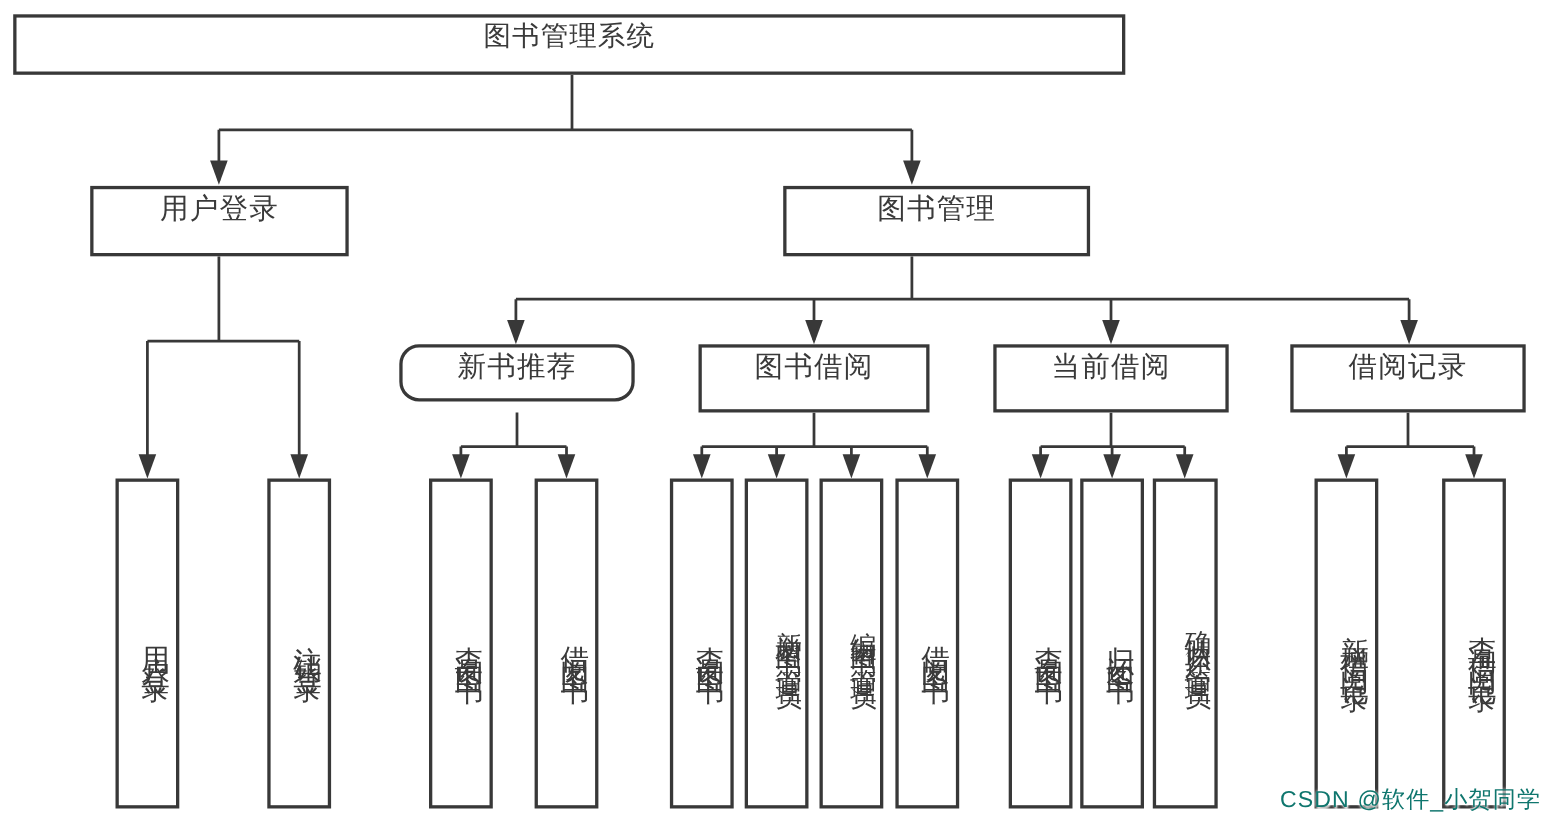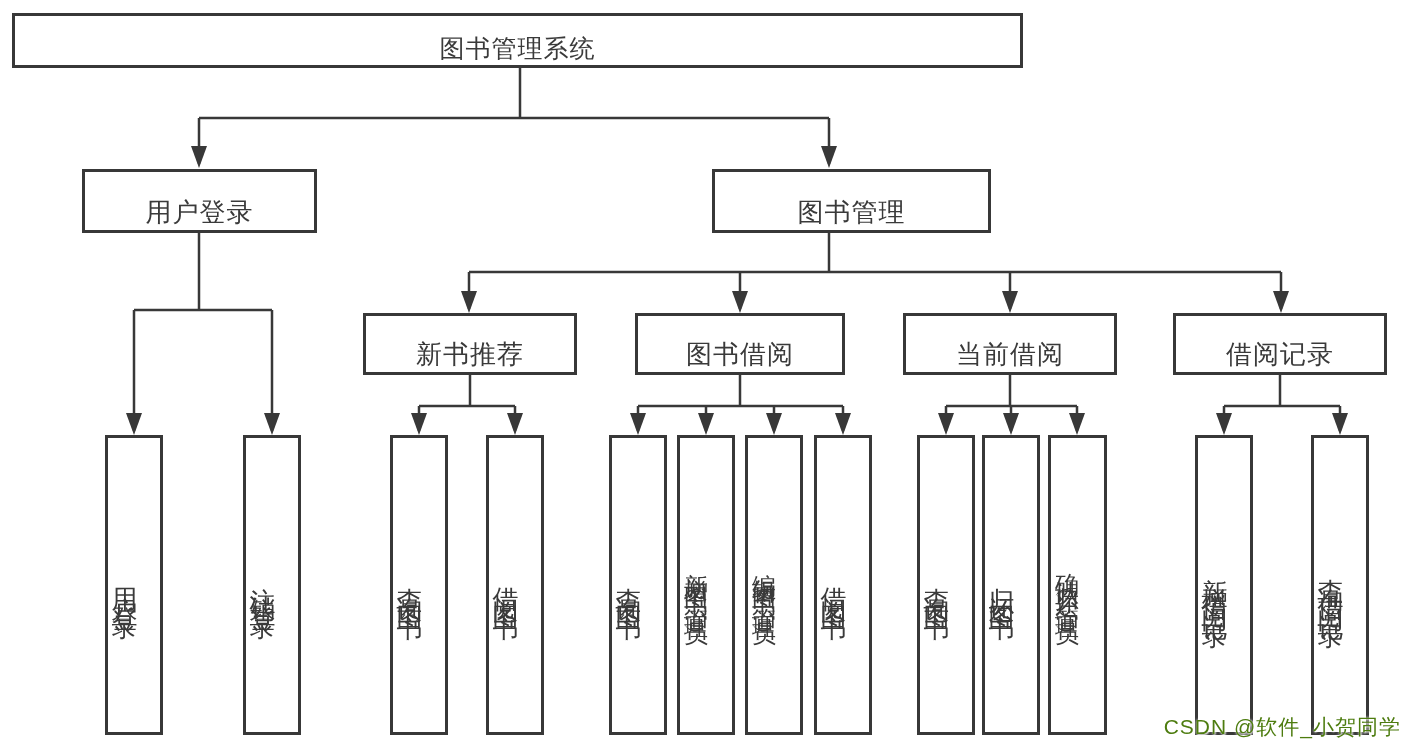--- a/index.html
+++ b/index.html
@@ -21,21 +21,21 @@
     width: 1405px;
     height: 747px;
     pointer-events: none;
   }
   .box {
     position: absolute;
     box-sizing: border-box;
     border: 3px solid #383838;
     background: #ffffff;
     display: flex;
-    align-items: flex-end;
+    align-items: flex-start;
     justify-content: center;
     color: #3a3a3a;
   }
   .box .lbl {
     white-space: nowrap;
   }
   .h .lbl {
     font-size: 26px;
     letter-spacing: 1px;
   }
@@ -53,21 +53,21 @@
   }
   .v.tight .lbl {
     font-size: 24px;
     letter-spacing: 7px;
   }
   #watermark {
     position: absolute;
     right: 4px;
     bottom: 6px;
     font-size: 21px;
-    color: #4d7c0f;
+    color: #0f766e;
     letter-spacing: 1px;
     text-shadow: 0 0 3px #ffffff, 1px 1px 2px #ffffff;
     z-index: 5;
     white-space: nowrap;
   }
 </style>
 </head>
 <body>
 
 <div id="stage">
@@ -116,21 +116,21 @@
     <span class="lbl">图书管理系统</span>
   </div>
 
   <div class="box h" style="left:82px; top:169px; width:235px; height:64px;">
     <span class="lbl">用户登录</span>
   </div>
   <div class="box h" style="left:712px; top:169px; width:279px; height:64px;">
     <span class="lbl">图书管理</span>
   </div>
 
-  <div class="box h" style="left:363px; top:313px; width:214px; height:62px;">
+  <div class="box h" style="left:363px; top:313px; width:214px; height:52px;border-radius:18px;">
     <span class="lbl">新书推荐</span>
   </div>
   <div class="box h" style="left:635px; top:313px; width:210px; height:62px;">
     <span class="lbl">图书借阅</span>
   </div>
   <div class="box h" style="left:903px; top:313px; width:214px; height:62px;">
     <span class="lbl">当前借阅</span>
   </div>
   <div class="box h" style="left:1173px; top:313px; width:214px; height:62px;">
     <span class="lbl">借阅记录</span>

